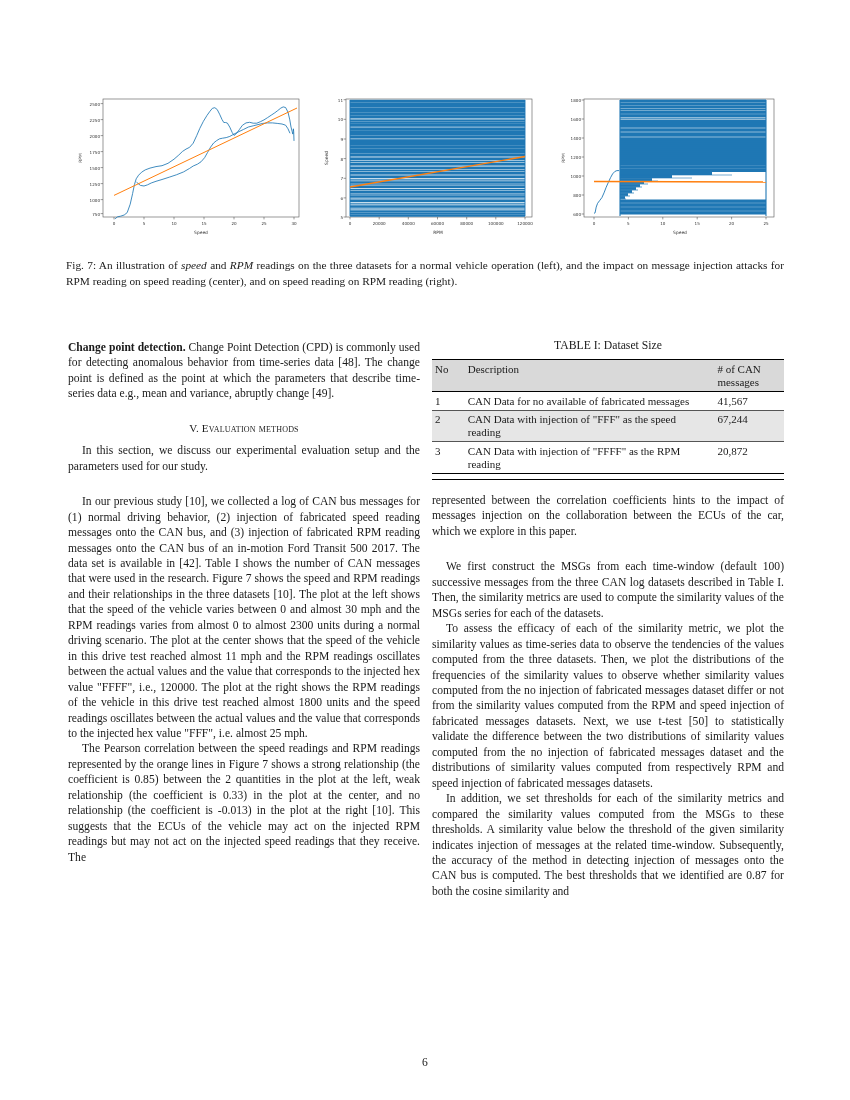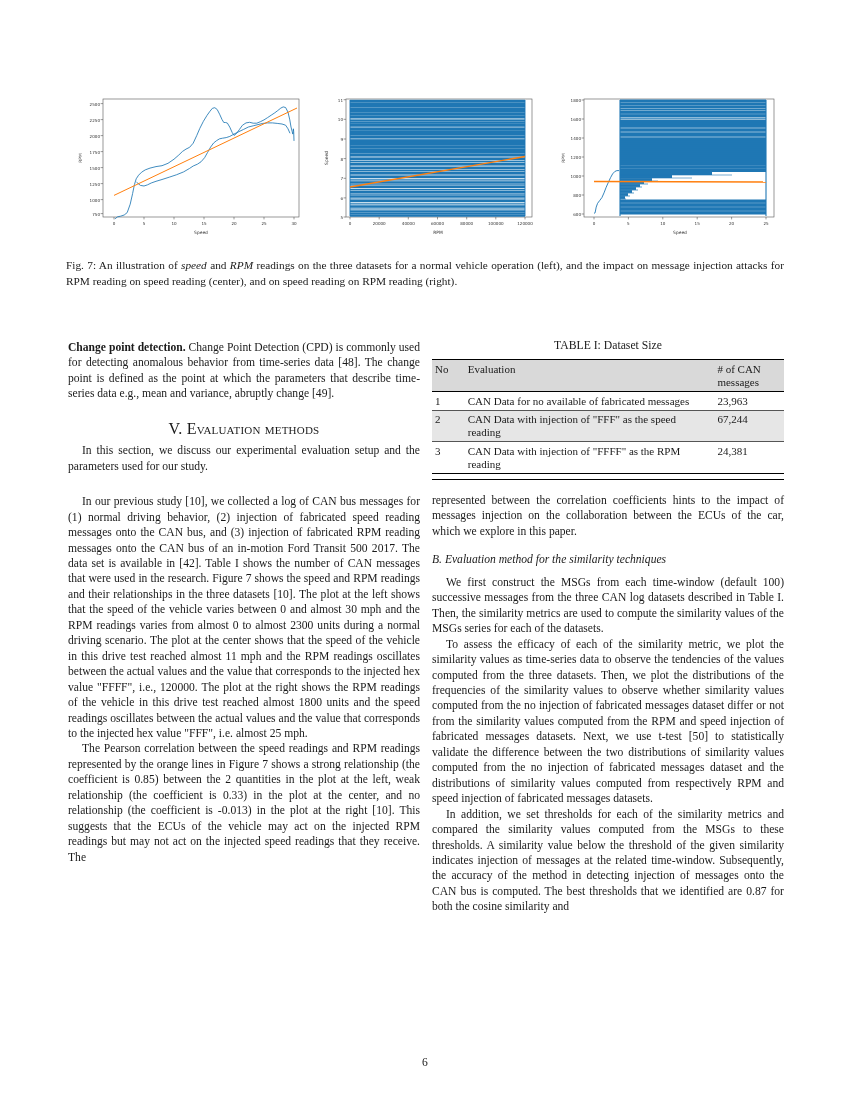--- a/index.html
+++ b/index.html
@@ -70,21 +70,21 @@
     text-indent: 14px;
   }
   p.noindent { text-indent: 0; }
   .gap-sm { height: 7px; }
   .gap-md { height: 13px; }
   .gap-lg { height: 19px; }
 
   .section-head {
     text-align: center;
     font-variant: small-caps;
-    font-size: 16px;
+    font-size: 11px;
     margin: 0;
     text-indent: 0;
     letter-spacing: 0.2px;
   }
   .subsection-head {
     font-style: italic;
     font-size: 11.6px;
     margin: 0;
     text-indent: 0;
   }
@@ -504,51 +504,50 @@
   </div>
 
   <div class="col col-right">
 
     <p class="table-title">TABLE I: Dataset Size</p>
 
     <table class="dataset-table">
       <thead>
         <tr class="t-head">
           <th class="col-no">No</th>
-          <th class="col-desc">Evaluation</th>
+          <th class="col-desc">Description</th>
           <th class="col-num"># of CAN messages</th>
         </tr>
       </thead>
       <tbody>
         <tr>
           <td>1</td>
           <td>CAN Data for no available of fabricated messages</td>
-          <td>23,963</td>
+          <td>41,567</td>
         </tr>
         <tr class="shaded row-sep">
           <td>2</td>
           <td>CAN Data with injection of "FFF" as the speed reading</td>
           <td>67,244</td>
         </tr>
         <tr class="row-sep">
           <td>3</td>
           <td>CAN Data with injection of "FFFF" as the RPM reading</td>
-          <td>24,381</td>
+          <td>20,872</td>
         </tr>
         <tr class="t-bottom">
           <td colspan="3"></td>
         </tr>
       </tbody>
     </table>
 
     <div class="gap-md"></div>
     <p class="noindent">represented between the correlation coefficients hints to the impact of messages injection on the collaboration between the ECUs of the car, which we explore in this paper.</p>
 
     <div class="gap-md"></div>
-    <p class="subsection-head">B.  Evaluation method for the similarity techniques</p>
     <div class="gap-sm"></div>
     <p>We first construct the MSGs from each time-window (default 100) successive messages from the three CAN log datasets described in Table I. Then, the similarity metrics are used to compute the similarity values of the MSGs series for each of the datasets.</p>
     <p>To assess the efficacy of each of the similarity metric, we plot the similarity values as time-series data to observe the tendencies of the values computed from the three datasets. Then, we plot the distributions of the frequencies of the similarity values to observe whether similarity values computed from the no injection of fabricated messages dataset differ or not from the similarity values computed from the RPM and speed injection of fabricated messages datasets. Next, we use t-test [50] to statistically validate the difference between the two distributions of similarity values computed from the no injection of fabricated messages dataset and the distributions of similarity values computed from respectively RPM and speed injection of fabricated messages datasets.</p>
     <p>In addition, we set thresholds for each of the similarity metrics and compared the similarity values computed from the MSGs to these thresholds. A similarity value below the threshold of the given similarity indicates injection of messages at the related time-window. Subsequently, the accuracy of the method in detecting injection of messages onto the CAN bus is computed. The best thresholds that we identified are 0.87 for both the cosine similarity and</p>
   </div>
 
   <div class="page-number">6</div>
 
 </div>
 

